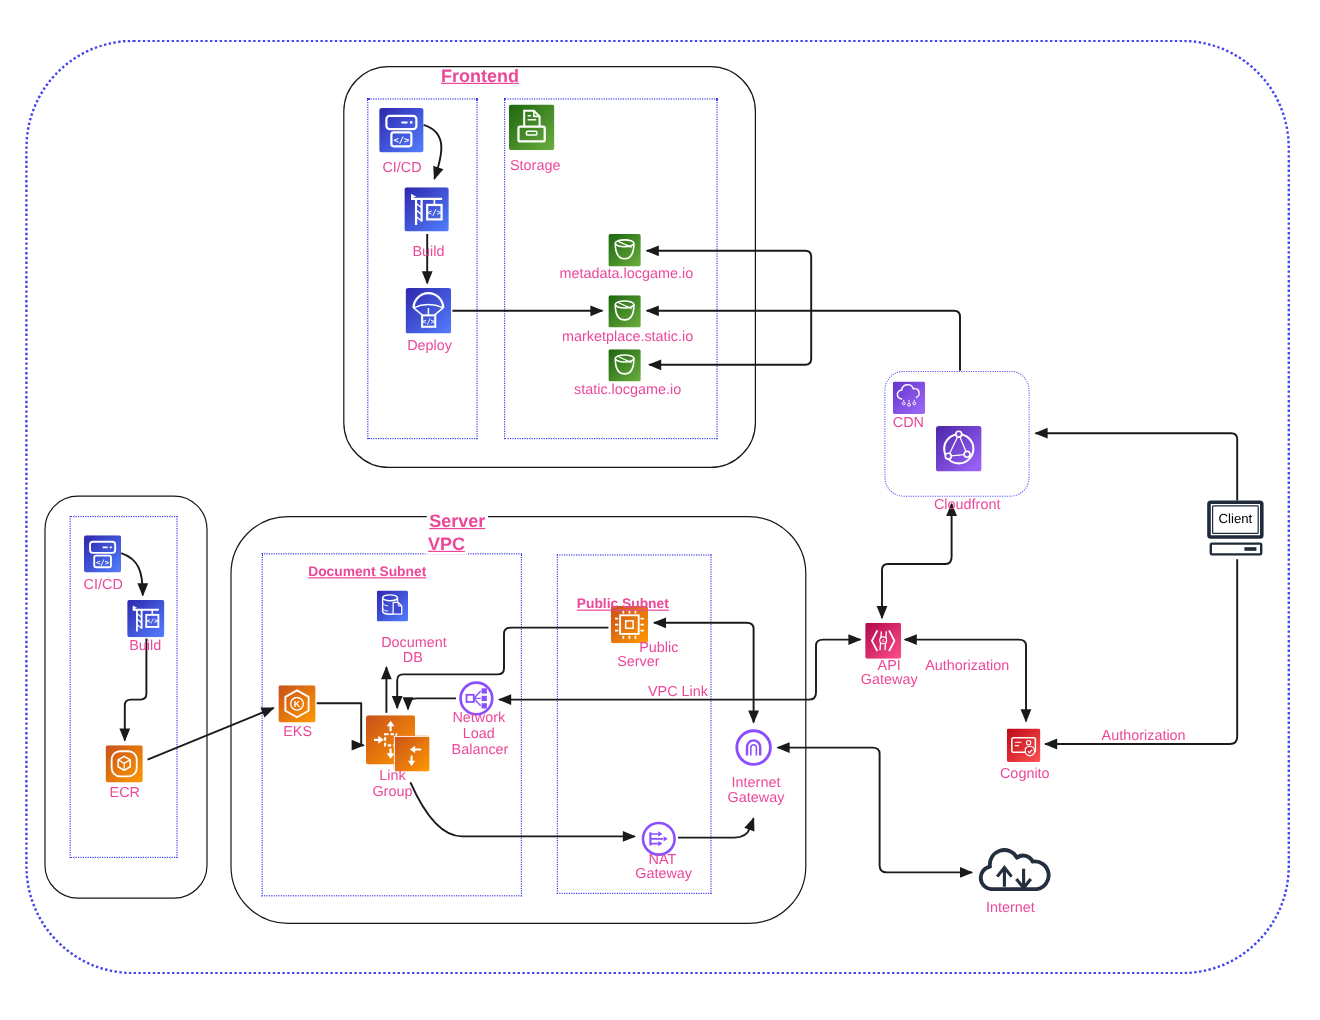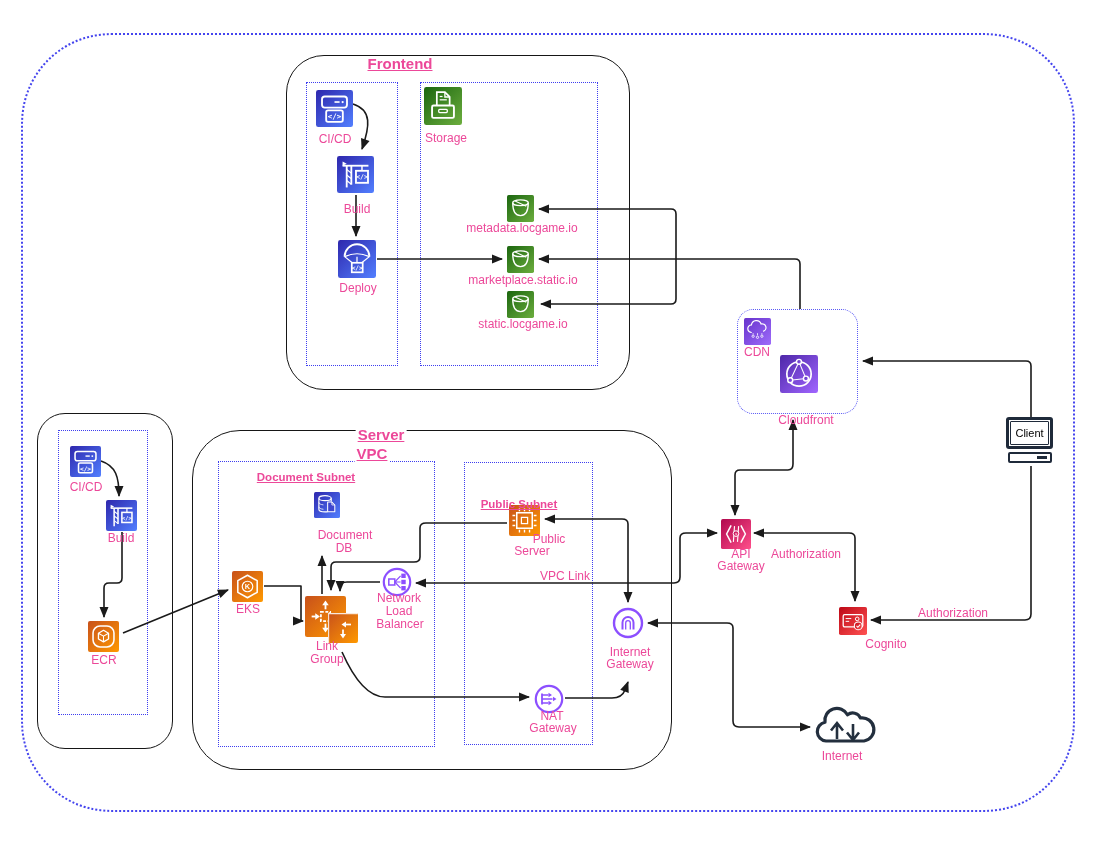--- a/index.html
+++ b/index.html
@@ -322,21 +322,21 @@
 
   <svg class="ic" style="left:839px;top:607px" width="28" height="28" viewBox="0 0 40 40">
     <rect width="40" height="40" rx="2.5" fill="url(#gRed)"></rect>
     <rect x="6" y="11" width="28" height="17.5" rx="2" fill="none" stroke="#fff" stroke-width="1.8"></rect>
     <path d="M9.5,16.5 h8 M9.5,20.5 h5" stroke="#fff" stroke-width="1.4"></path>
     <circle cx="26" cy="17" r="2.6" fill="none" stroke="#fff" stroke-width="1.4"></circle>
     <path d="M21.5,24.5 q4.5,-4.5 9,0" fill="none" stroke="#fff" stroke-width="1.4"></path>
     <circle cx="27.5" cy="27" r="5.6" fill="url(#gRed)" stroke="#fff" stroke-width="1.5"></circle>
     <path d="M25,27 l1.9,2 l3.4,-3.7" fill="none" stroke="#fff" stroke-width="1.5"></path>
   </svg>
-  <div class="lbl" style="left:854px;top:638px;margin-left:32px;">Cognito</div>
+  <div class="lbl" style="left:854px;top:638px;">Cognito</div>
 
   <div id="client-monitor">
     <div class="inner">Client</div>
   </div>
   <div id="client-base">
       <div class="slot"></div>
     </div>
 
   <svg class="ic" style="left:812px;top:697px" width="66" height="52" viewBox="0 0 66 52">
     <path d="M14,44 A9.5,9.5 0 0 1 13,25.2 A12,12 0 0 1 35.5,17.8 A8.5,8.5 0 0 1 48.5,21 A9.8,9.8 0 0 1 52,44 Z" fill="#fff" stroke="#232F3E" stroke-width="3.2" stroke-linejoin="round"></path>

